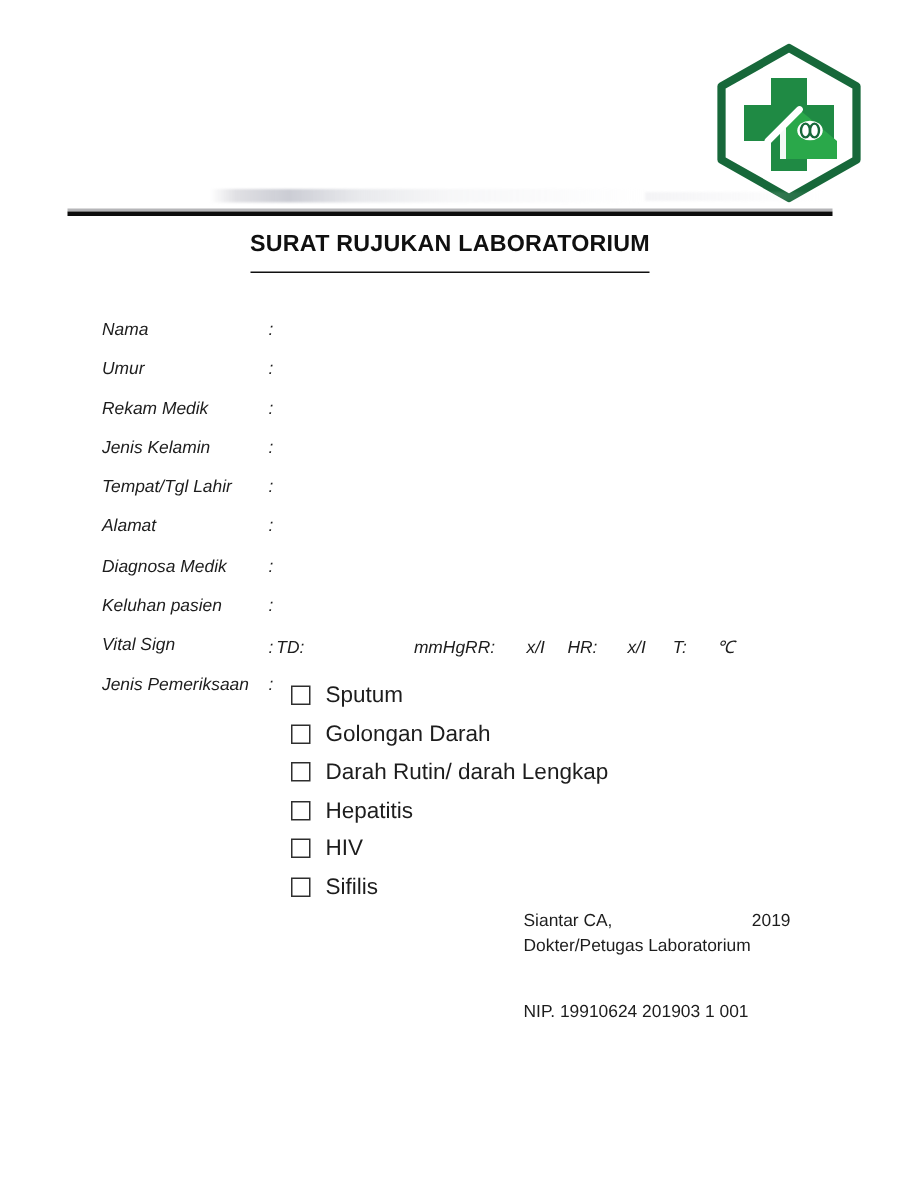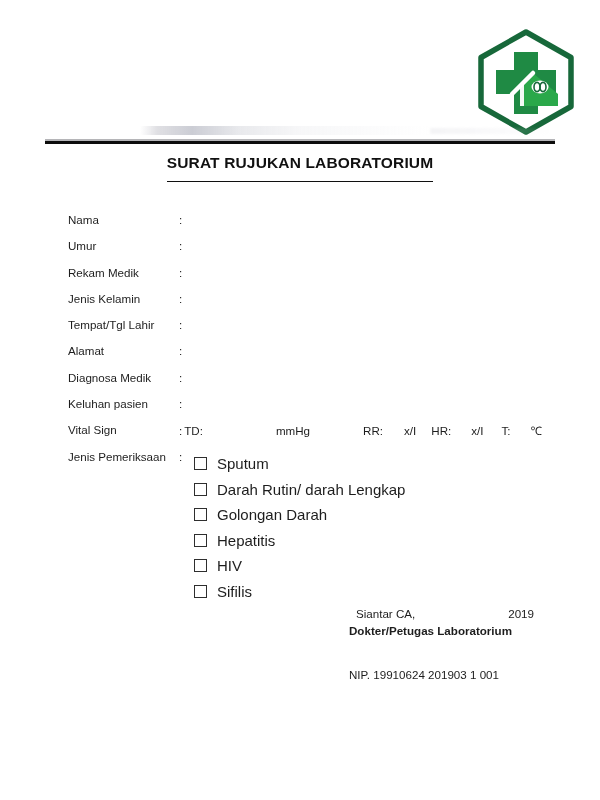--- a/index.html
+++ b/index.html
@@ -95,20 +95,21 @@
     position: absolute;
     left: 68px;
     top: 213px;
     width: 500px;
     font-size: 11.6px;
   }
   .row {
     display: flex;
     align-items: flex-start;
     height: 26.3px;
+    font-style: italic;
   }
   .lbl {
     width: 111px;
     flex: 0 0 111px;
     white-space: nowrap;
   }
   .colon {
     width: 12px;
     flex: 0 0 12px;
   }
@@ -117,21 +118,21 @@
   }
 
   
   .vital {
     display: flex;
     align-items: baseline;
     white-space: nowrap;
   }
   .vital .vs-td   { margin-left: 2px; }
   .vital .vs-mmhg { margin-left: 73px; }
-  .vital .vs-rr   { margin-left: 53px; }
+  .vital .vs-rr   { }
   .vital .vs-rrv  { margin-left: 21px; }
   .vital .vs-hr   { margin-left: 15px; }
   .vital .vs-hrv  { margin-left: 20px; }
   .vital .vs-t    { margin-left: 18px; }
   .vital .vs-tv   { margin-left: 20px; }
 
   
   .checks {
     position: absolute;
     left: 194px;
@@ -162,23 +163,22 @@
     left: 349px;
     top: 606px;
     font-size: 11.6px;
     line-height: 16.5px;
   }
   .sign-place-line {
     display: flex;
     width: 178px;
     justify-content: space-between;
     white-space: nowrap;
-    margin-left: 7px;
-  }
-  .sign-role { white-space: nowrap; font-weight: bold; }
+  }
+  .sign-role { white-space: nowrap; }
   .sign-name {
     position: absolute;
     left: 349px;
     top: 667px;
     font-size: 11.6px;
     line-height: 16.5px;
   }
   .sign-name div { white-space: nowrap; }
 </style>
 </head>
@@ -284,25 +284,25 @@
 
 </div>
 
 <div class="checks">
   <div class="check-row">
     <span class="box"></span>
     <span class="check-label">Sputum</span>
   </div>
   <div class="check-row">
     <span class="box"></span>
+    <span class="check-label">Golongan Darah</span>
+  </div>
+  <div class="check-row">
+    <span class="box"></span>
     <span class="check-label">Darah Rutin/ darah Lengkap</span>
-  </div>
-  <div class="check-row">
-    <span class="box"></span>
-    <span class="check-label">Golongan Darah</span>
   </div>
   <div class="check-row">
     <span class="box"></span>
     <span class="check-label">Hepatitis</span>
   </div>
   <div class="check-row">
     <span class="box"></span>
     <span class="check-label">HIV</span>
   </div>
   <div class="check-row">

